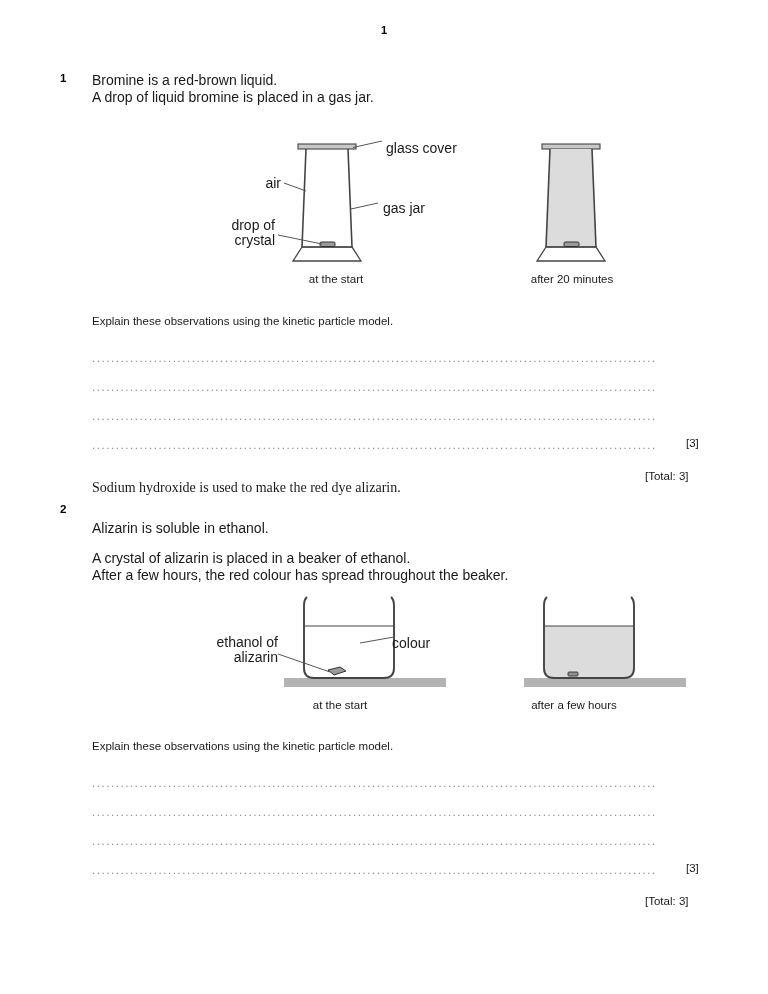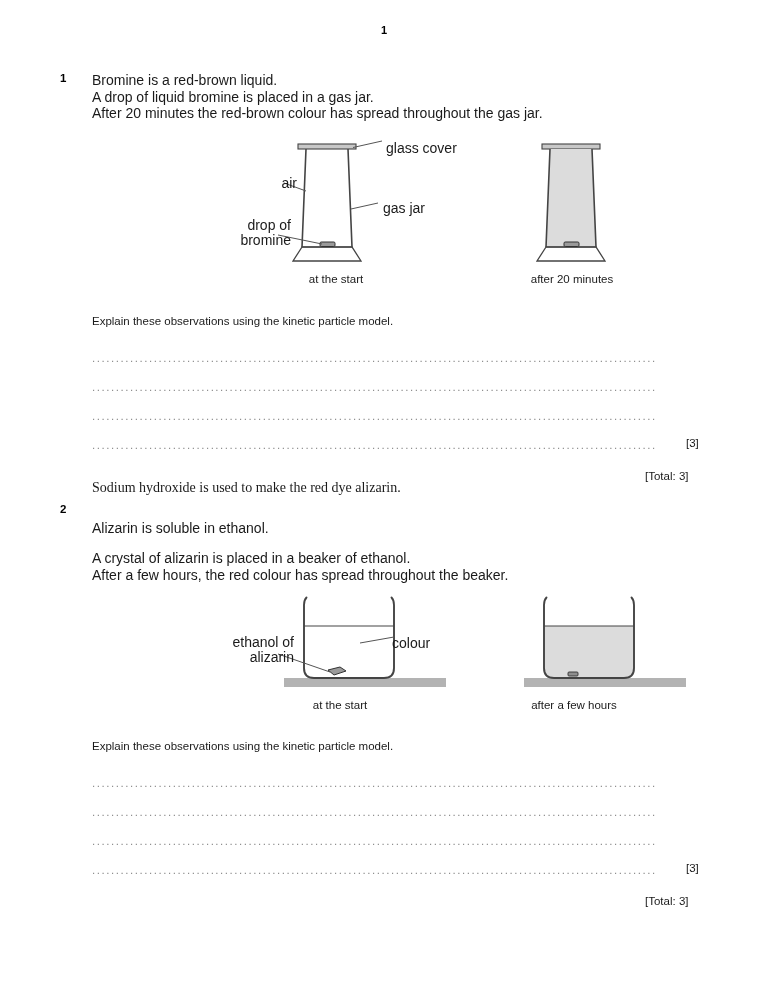--- a/index.html
+++ b/index.html
@@ -80,41 +80,40 @@
   .diagram {
     position: absolute;
   }
   .dlabel {
     position: absolute;
     font-size: 14px;
     line-height: 15px;
     color: #1a1a1a;
     white-space: nowrap;
   }
-  .dlabel.right-al { text-align: right; margin-left: 16px; }
+  .dlabel.right-al { text-align: right; }
   .caption {
     position: absolute;
     font-size: 11.5px;
     color: #1a1a1a;
     white-space: nowrap;
     text-align: center;
   }
   svg { display: block; overflow: visible; }
 </style>
 </head>
 <body>
 
 <div class="page">
 
   <div class="page-number">1</div>
 
   <div class="q-num" style="left:60px; top:72px;">1</div>
   <div class="q-text" style="left:92px; top:72px;">Bromine is a red-brown liquid.</div>
   <div class="q-text" style="left:92px; top:88.5px;">A drop of liquid bromine is placed in a gas jar.</div>
-  <div class="q-text" style="left:92px; top:105px;">After 20 minutes the red-brown colour has spread throughout the gas jar.</div>
 
   <div class="diagram" style="left:236px; top:138px;">
     <svg width="240" height="140" viewBox="0 0 240 140">
 
       <rect x="62" y="6" width="58" height="5" fill="#c8c8c8" stroke="#444" stroke-width="1.1"></rect>
 
       <path d="M 70 11 L 66 109 M 112 11 L 116 109" fill="none" stroke="#444" stroke-width="1.6"></path>
 
       <path d="M 66 109 L 57 123 L 125 123 L 116 109 Z" fill="#ffffff" stroke="#444" stroke-width="1.3"></path>
       <line x1="66" y1="109" x2="116" y2="109" stroke="#444" stroke-width="1.2"></line>
@@ -124,21 +123,21 @@
       <line x1="117" y1="9.5" x2="146" y2="3" stroke="#555" stroke-width="1"></line>
       <line x1="70" y1="53" x2="48" y2="45" stroke="#555" stroke-width="1"></line>
       <line x1="115" y1="71" x2="142" y2="65" stroke="#555" stroke-width="1"></line>
       <line x1="86" y1="106" x2="42" y2="97" stroke="#555" stroke-width="1"></line>
     </svg>
   </div>
   <div class="dlabel" style="left:386px; top:141px;">glass cover</div>
   <div class="dlabel right-al" style="left:226px; top:176px; width:55px;">air</div>
   <div class="dlabel" style="left:383px; top:201px;">gas jar</div>
   <div class="dlabel right-al" style="left:190px; top:218px; width:85px;">drop of</div>
-  <div class="dlabel right-al" style="left:190px; top:233px; width:85px;">bromine</div>
+  <div class="dlabel right-al" style="left:190px; top:233px; width:85px;">crystal</div>
   <div class="caption" style="left:262px; top:273px; width:148px;">at the start</div>
 
   <div class="diagram" style="left:480px; top:138px;">
     <svg width="200" height="140" viewBox="0 0 200 140">
       <rect x="62" y="6" width="58" height="5" fill="#c8c8c8" stroke="#444" stroke-width="1.1"></rect>
 
       <path d="M 70 11 L 66 109 L 116 109 L 112 11 Z" fill="#dcdcdc" stroke="none"></path>
       <path d="M 70 11 L 66 109 M 112 11 L 116 109" fill="none" stroke="#444" stroke-width="1.6"></path>
       <path d="M 66 109 L 57 123 L 125 123 L 116 109 Z" fill="#ffffff" stroke="#444" stroke-width="1.3"></path>
       <line x1="66" y1="109" x2="116" y2="109" stroke="#444" stroke-width="1.2"></line>

